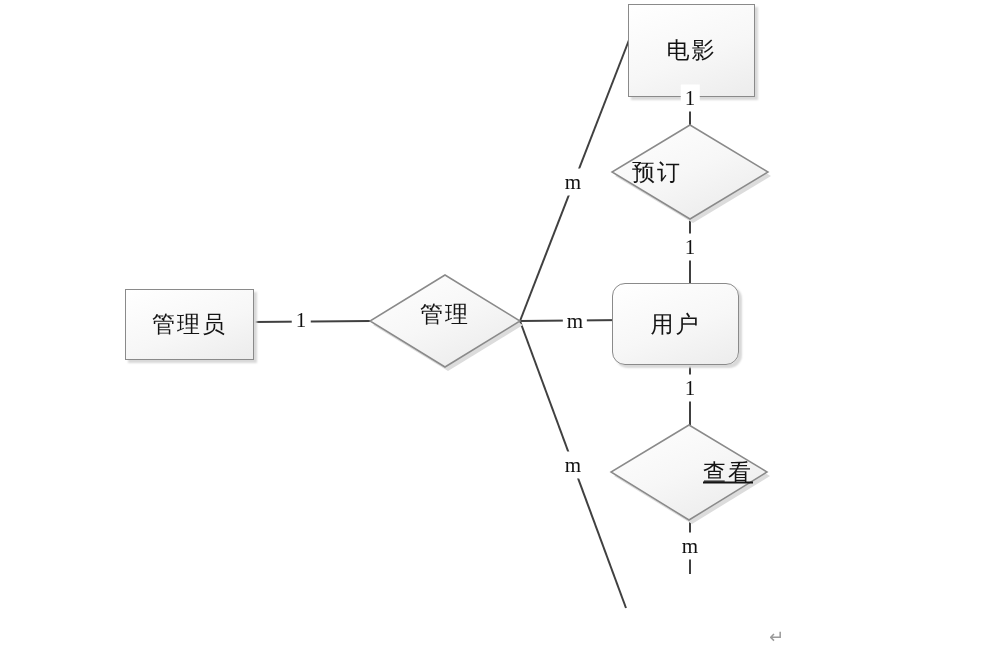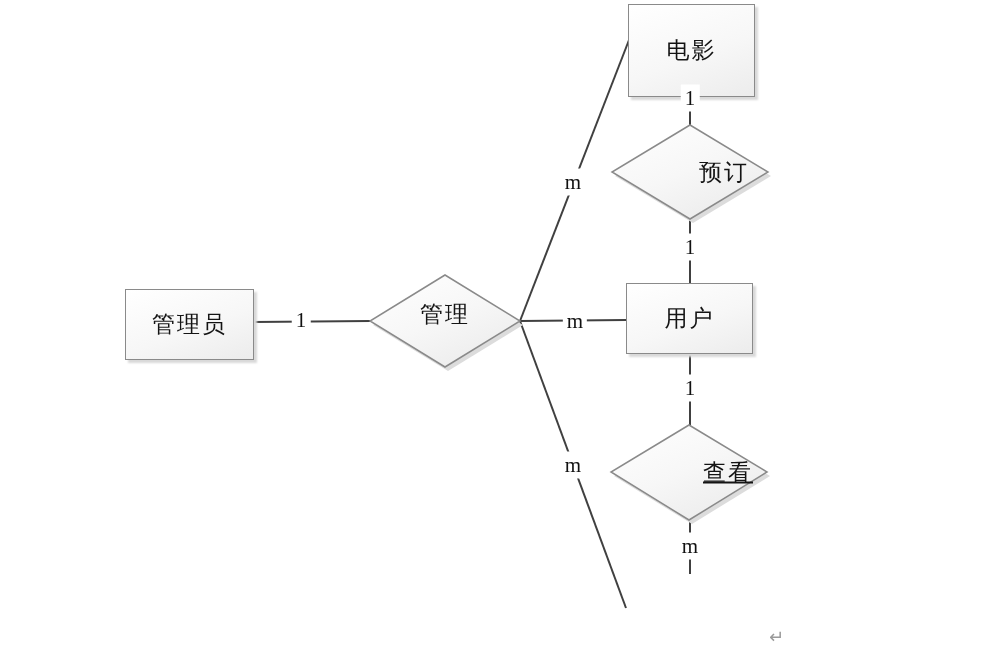--- a/index.html
+++ b/index.html
@@ -105,28 +105,28 @@
     <g fill="url(#shapeGrad)" stroke="#8a8a8a" stroke-width="1.5">
       <polygon points="690,125 768,172 690,219 612,172"></polygon>
       <polygon points="689,425 767,472 689,520 611,472"></polygon>
       <polygon points="445,275 520,321 445,367 370,321"></polygon>
     </g>
   </svg>
 
   <div class="entity" style="left:628px; top:4px;   width:127px; height:93px;">
     <span>电影</span>
   </div>
-  <div class="entity" style="left:626px; top:283px; width:127px; height:71px;">
+  <div class="entity" style="left:612px; top:283px; width:127px; height:82px;border-radius:13px;">
     <span>用户</span>
   </div>
   <div class="entity" style="left:125px; top:289px; width:129px; height:71px;">
     <span>管理员</span>
   </div>
 
-  <span class="rel-label" style="left:724px; top:172px;">预订</span>
+  <span class="rel-label" style="left:657px; top:172px;">预订</span>
   <span class="rel-label" style="left:728px; top:472px;text-decoration:underline;">查看</span>
   <span class="rel-label" style="left:445px; top:314px;">管理</span>
 
   <span class="card-label" style="left:690px; top:98px;">1</span>
   <span class="card-label" style="left:690px; top:247px;">1</span>
   <span class="card-label" style="left:690px; top:388px;">1</span>
   <span class="card-label" style="left:690px; top:546px;">m</span>
   <span class="card-label" style="left:301px; top:320px;">1</span>
   <span class="card-label" style="left:573px; top:182px;">m</span>
   <span class="card-label" style="left:575px; top:321px;">m</span>

